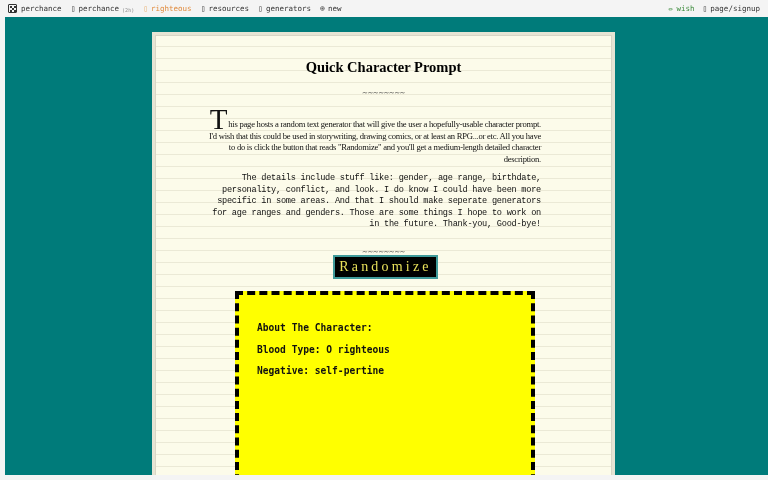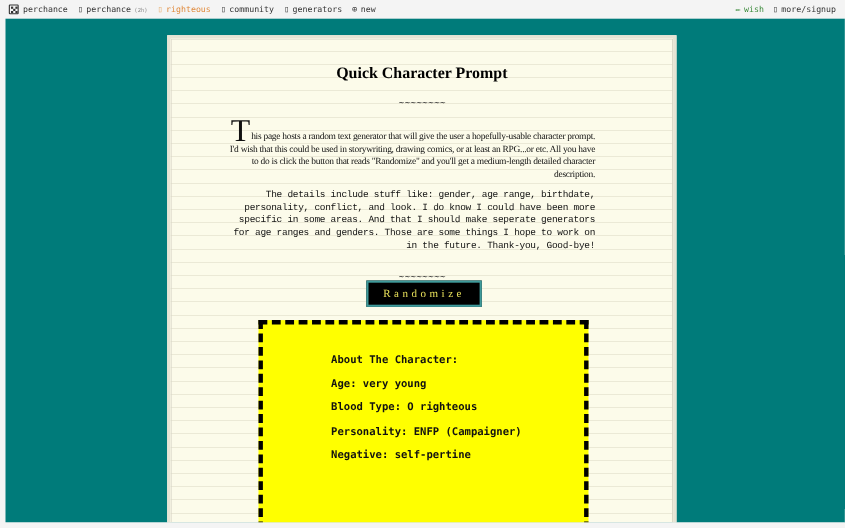--- a/index.html
+++ b/index.html
@@ -57,31 +57,31 @@
     position: absolute; left: 52px; width: 334px; top: 74px;
     font-family: "Liberation Serif", serif; font-size: 8.6px; line-height: 11.5px;
     color: #111; text-align: right; letter-spacing: -0.25px;
   }
   .dropcap { font-size: 29px; line-height: 20px; vertical-align: -2px; margin-right: 1px; }
   .intro p + p { margin-top: 8px; font-family: Liberation Mono, monospace; }
 
   .randomize {
     position: absolute; left: 178px; top: 220px; width: 105px; height: 24px;
     background: #000; border: 2px solid #3f9a9a;
-    color: #e8e05a; font-family: "Liberation Serif", serif; font-size: 10px; letter-spacing: 3.2px;
+    color: #e8e05a; font-family: "Liberation Serif", serif; font-size: 14px; letter-spacing: 3.2px;
     display: flex; align-items: center; justify-content: center; cursor: pointer;
   }
 
   .result {
     position: absolute; left: 80px; top: 256px; width: 300px; height: 240px;
     background: #ffff00; border: 4px dashed #000;
     padding: 27px 0 0 18px;
     font-family: "DejaVu Sans Mono", monospace; font-weight: bold; font-size: 9.6px; color: #111;
   }
-  .result .line { height: 21.6px; line-height: 12px; white-space: nowrap; margin-left: 44px; }
+  .result .line { height: 21.6px; line-height: 12px; white-space: nowrap; }
 
   .bottom-strip { position: absolute; left: 0; top: 475px; width: 768px; height: 5px; background: #f4f4f4; }
 </style>
 </head>
 <body>
 
 <div class="topbar">
   <div class="item">
     <span class="die"></span>
     <span>perchance</span>
@@ -90,60 +90,58 @@
     <span class="ic">▯</span>
     <span>perchance</span>
     <span class="sub">(2h)</span>
   </div>
   <div class="item tutorial">
     <span class="ic">▯</span>
     <span>righteous</span>
   </div>
   <div class="item">
     <span class="ic">▯</span>
-    <span>community</span>
+    <span>resources</span>
   </div>
   <div class="item">
     <span class="ic">▯</span>
     <span>generators</span>
   </div>
   <div class="item">
     <span class="ic">⊕</span>
     <span>new</span>
   </div>
   <div class="spacer"></div>
   <div class="item edit">
     <span class="ic">✏</span>
     <span>wish</span>
   </div>
   <div class="item login">
     <span class="ic">▯</span>
-    <span>more/signup</span>
+    <span>page/signup</span>
   </div>
 </div>
 
 <div class="frame">
   <div class="paper">
     <div class="paper-inner">
       <div class="title">Quick Character Prompt</div>
       <div class="squiggle sq1">~~~~~~~~</div>
 
       <div class="intro">
         <p><span class="dropcap">T</span><span>his page hosts a random text generator that will give the user a hopefully-usable character prompt. I'd wish that this could be used in storywriting, drawing comics, or at least an RPG...or etc. All you have to do is click the button that reads "Randomize" and you'll get a medium-length detailed character description.</span></p>
         <p>The details include stuff like: gender, age range, birthdate, personality, conflict, and look. I do know I could have been more specific in some areas. And that I should make seperate generators for age ranges and genders. Those are some things I hope to work on in the future. Thank-you, Good-bye!</p>
       </div>
 
       <div class="squiggle sq2">~~~~~~~~</div>
 
       <div class="randomize">Randomize</div>
 
       <div class="result">
         <div class="line">About The Character:</div>
-        <div class="line">Age: very young</div>
         <div class="line">Blood Type: O righteous</div>
-        <div class="line">Personality: ENFP (Campaigner)</div>
         <div class="line">Negative: self-pertine</div>
       </div>
     </div>
   </div>
 </div>
 
 <div class="bottom-strip"></div>
 
 </body></html>

